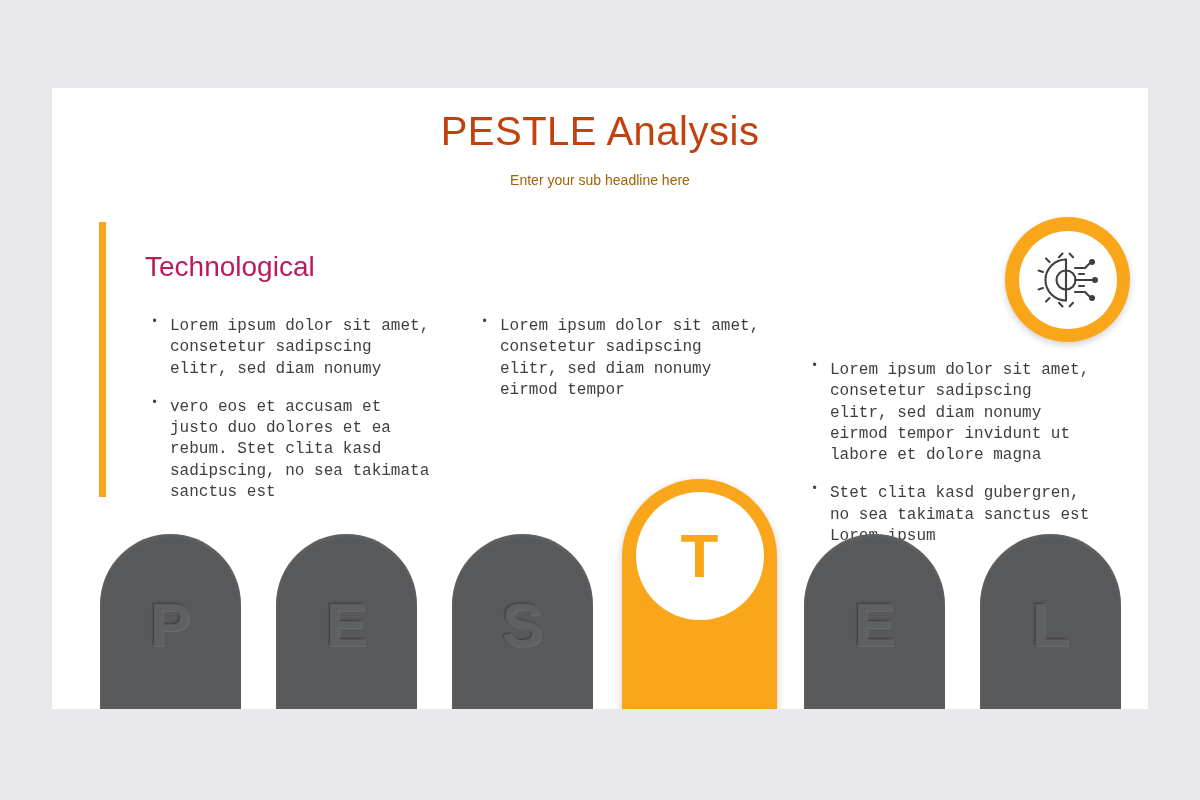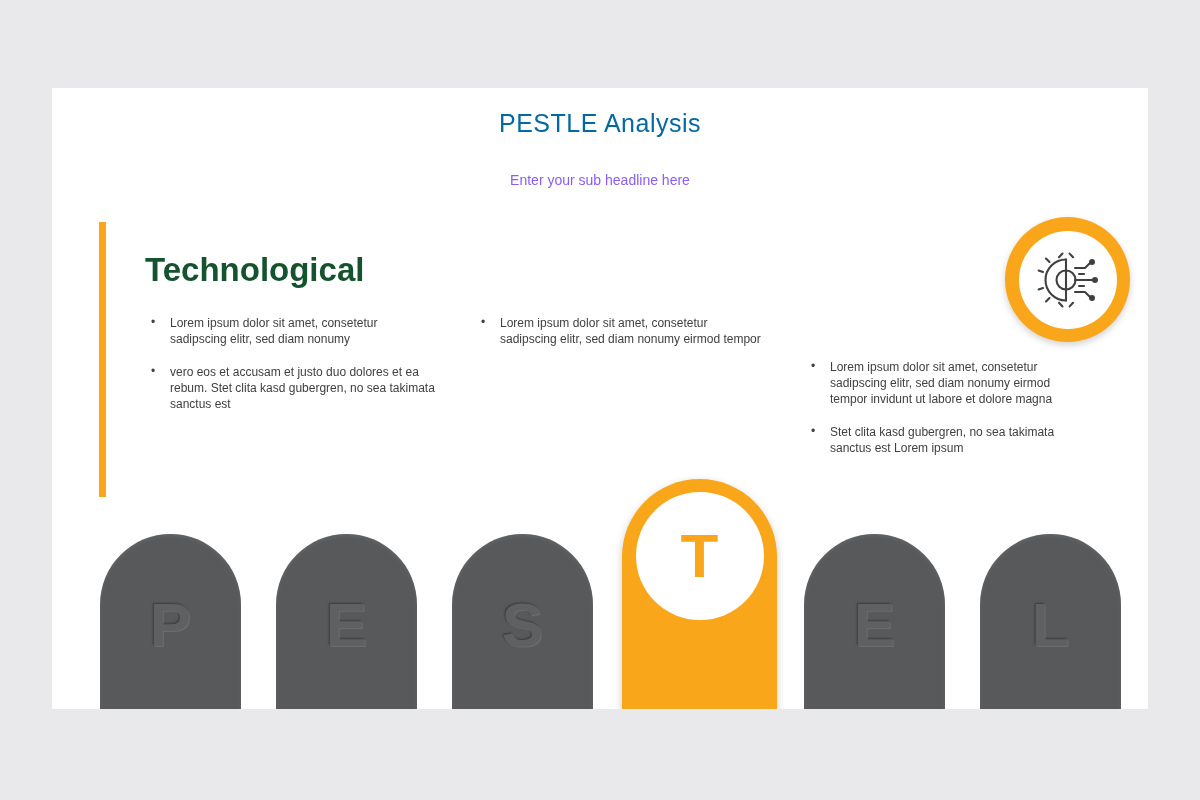--- a/index.html
+++ b/index.html
@@ -22,61 +22,62 @@
     overflow: hidden;
   }
 
   
   .title {
     position: absolute;
     top: 21px;
     left: 0;
     width: 100%;
     text-align: center;
-    font-size: 25px;
+    font-size: 40px;
     font-weight: 400;
-    color: #0369a1;
+    color: #c2410c;
     letter-spacing: 0.5px;
   }
   .subtitle {
     position: absolute;
     top: 84px;
     left: 0;
     width: 100%;
     text-align: center;
     font-size: 14px;
-    color: #8b5cf6;
+    color: #a16207;
   }
 
   
   .accent-bar {
     position: absolute;
     left: 47px;
     top: 134px;
     width: 7px;
     height: 275px;
     background: #faa61a;
   }
 
   
   .section-heading {
     position: absolute;
     left: 93px;
     top: 163px;
-    font-size: 33px;
-    font-weight: bold;
-    color: #14532d;
+    font-size: 28px;
+    font-weight: normal;
+    color: #be185d;
   }
 
   
   .col {
     position: absolute;
-    font-size: 12px;
+    font-size: 16px;
     color: #404040;
     line-height: 1.33;
+    font-family: Liberation Mono, monospace;
   }
   .col-1 { left: 93px;  top: 228px; width: 290px; }
   .col-2 { left: 423px; top: 228px; width: 290px; }
   .col-3 { left: 753px; top: 272px; width: 285px; }
 
   .bullet {
     position: relative;
     padding-left: 25px;
     margin-bottom: 17px;
   }
@@ -174,21 +175,21 @@
 
   <div class="title">PESTLE Analysis</div>
   <div class="subtitle">Enter your sub headline here</div>
 
   <div class="accent-bar"></div>
 
   <div class="section-heading">Technological</div>
 
   <div class="col col-1">
     <div class="bullet">Lorem ipsum dolor sit amet, consetetur sadipscing elitr, sed diam nonumy</div>
-    <div class="bullet">vero eos et accusam et justo duo dolores et ea rebum. Stet clita kasd gubergren, no sea takimata sanctus est</div>
+    <div class="bullet">vero eos et accusam et justo duo dolores et ea rebum. Stet clita kasd sadipscing, no sea takimata sanctus est</div>
   </div>
 
   <div class="col col-2">
     <div class="bullet">Lorem ipsum dolor sit amet, consetetur sadipscing elitr, sed diam nonumy eirmod tempor</div>
   </div>
 
   <div class="col col-3">
     <div class="bullet">Lorem ipsum dolor sit amet, consetetur sadipscing elitr, sed diam nonumy eirmod tempor invidunt ut labore et dolore magna</div>
     <div class="bullet">Stet clita kasd gubergren, no sea takimata sanctus est Lorem ipsum</div>
   </div>

